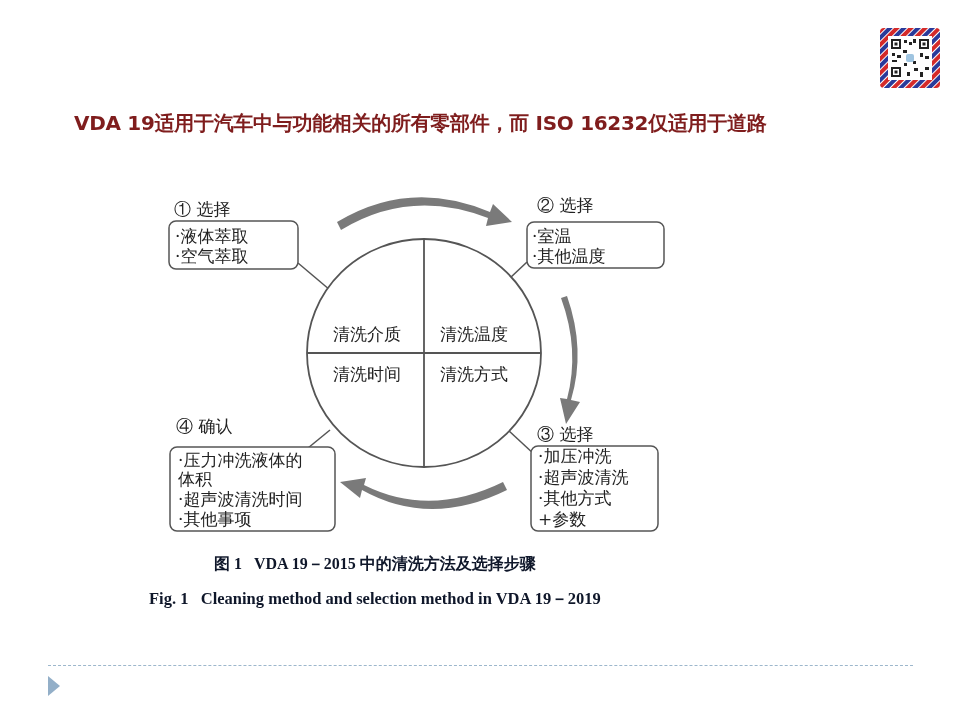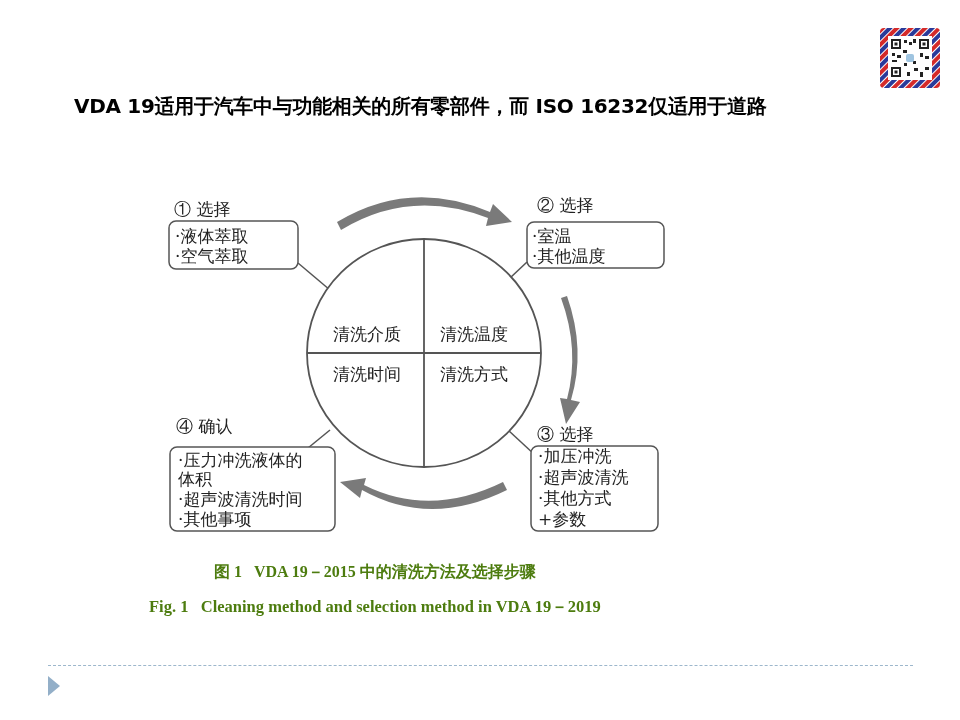--- a/index.html
+++ b/index.html
@@ -1,21 +1,21 @@
 <!DOCTYPE html>
 <html><head>
 <meta charset="utf-8">
 <style>
   html,body{margin:0;padding:0;background:#ffffff;}
   body{width:960px;height:720px;position:relative;overflow:hidden;font-family:"DejaVu Sans","Liberation Sans",sans-serif;}
   .abs{position:absolute;}
   #qr{left:880px;top:28px;width:60px;height:60px;}
-  #heading{left:74px;top:92px;width:840px;font-size:20px;font-weight:bold;line-height:29px;color:#000000;font-family:"DejaVu Sans",sans-serif;letter-spacing:-0.3px;}
+  #heading{left:74px;top:109px;width:840px;font-size:20px;font-weight:bold;line-height:29px;color:#7f1d1d;font-family:"DejaVu Sans",sans-serif;letter-spacing:-0.3px;}
   #diagram{left:150px;top:180px;width:540px;height:360px;}
-  .cap{font-family:"Liberation Serif","DejaVu Serif",serif;font-weight:bold;color:#4d7c0f;white-space:pre;margin-top:8px;}
+  .cap{font-family:"Liberation Serif","DejaVu Serif",serif;font-weight:bold;color:#0f172a;white-space:pre;}
   #cap-cn{left:214px;top:554px;font-size:16px;}
   #cap-en{left:149px;top:588px;font-size:16.5px;}
   #divider{left:48px;top:665px;width:865px;height:0;border-top:1px dashed #9db7cc;}
   #bullet{left:48px;top:676px;width:0;height:0;border-top:10px solid transparent;border-bottom:10px solid transparent;border-left:12px solid #93afc8;}
   svg text{font-family:"DejaVu Serif","Liberation Serif",serif;fill:#222;}
 </style>
 </head>
 <body>
 
 <div id="qr" class="abs">

